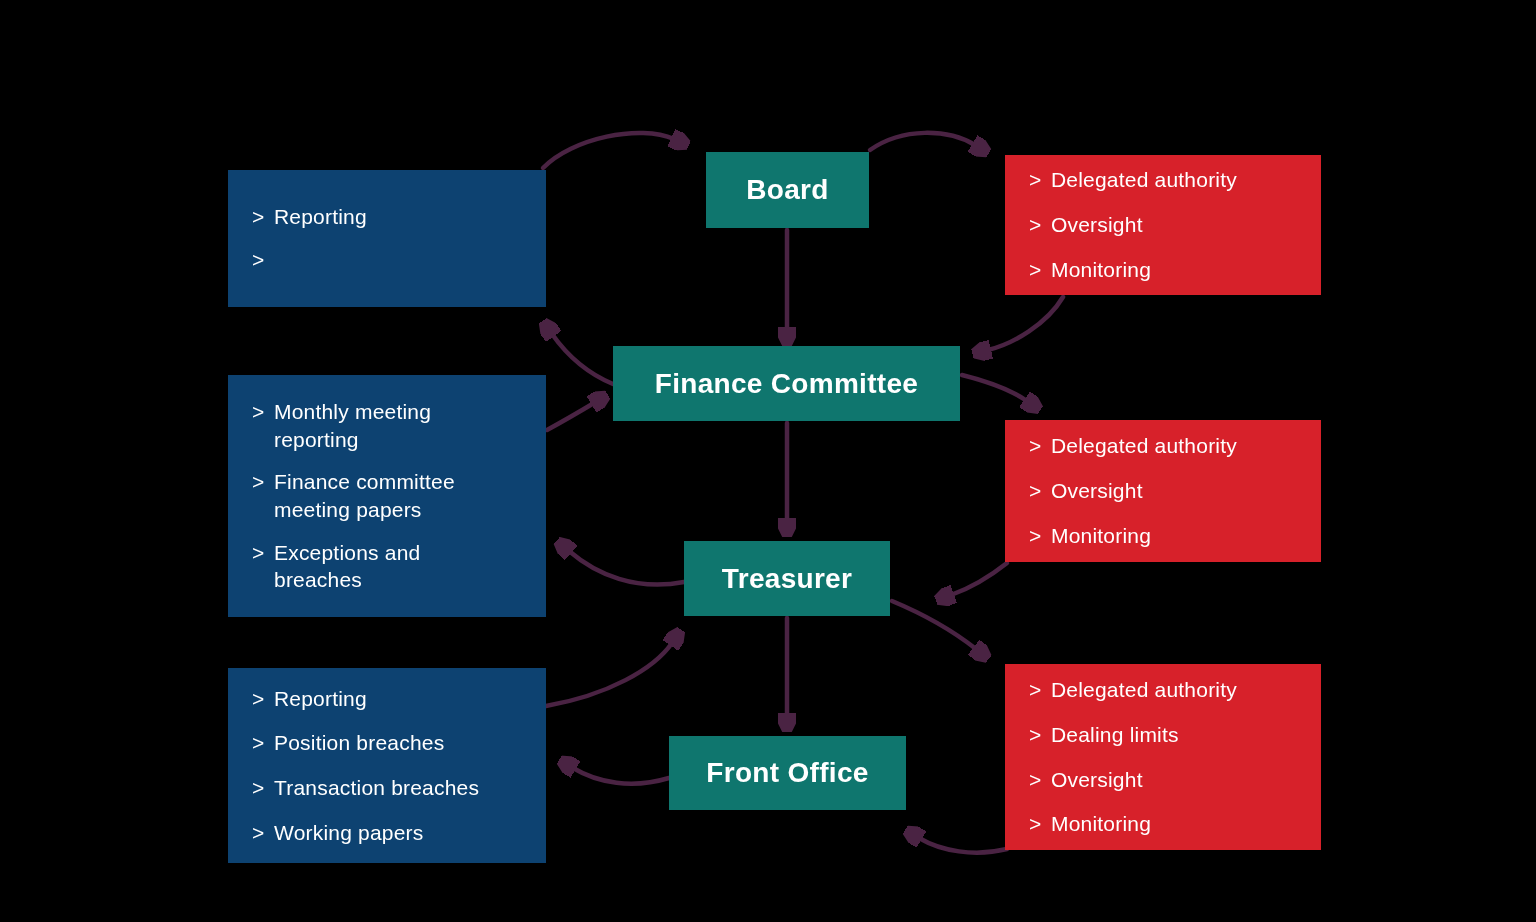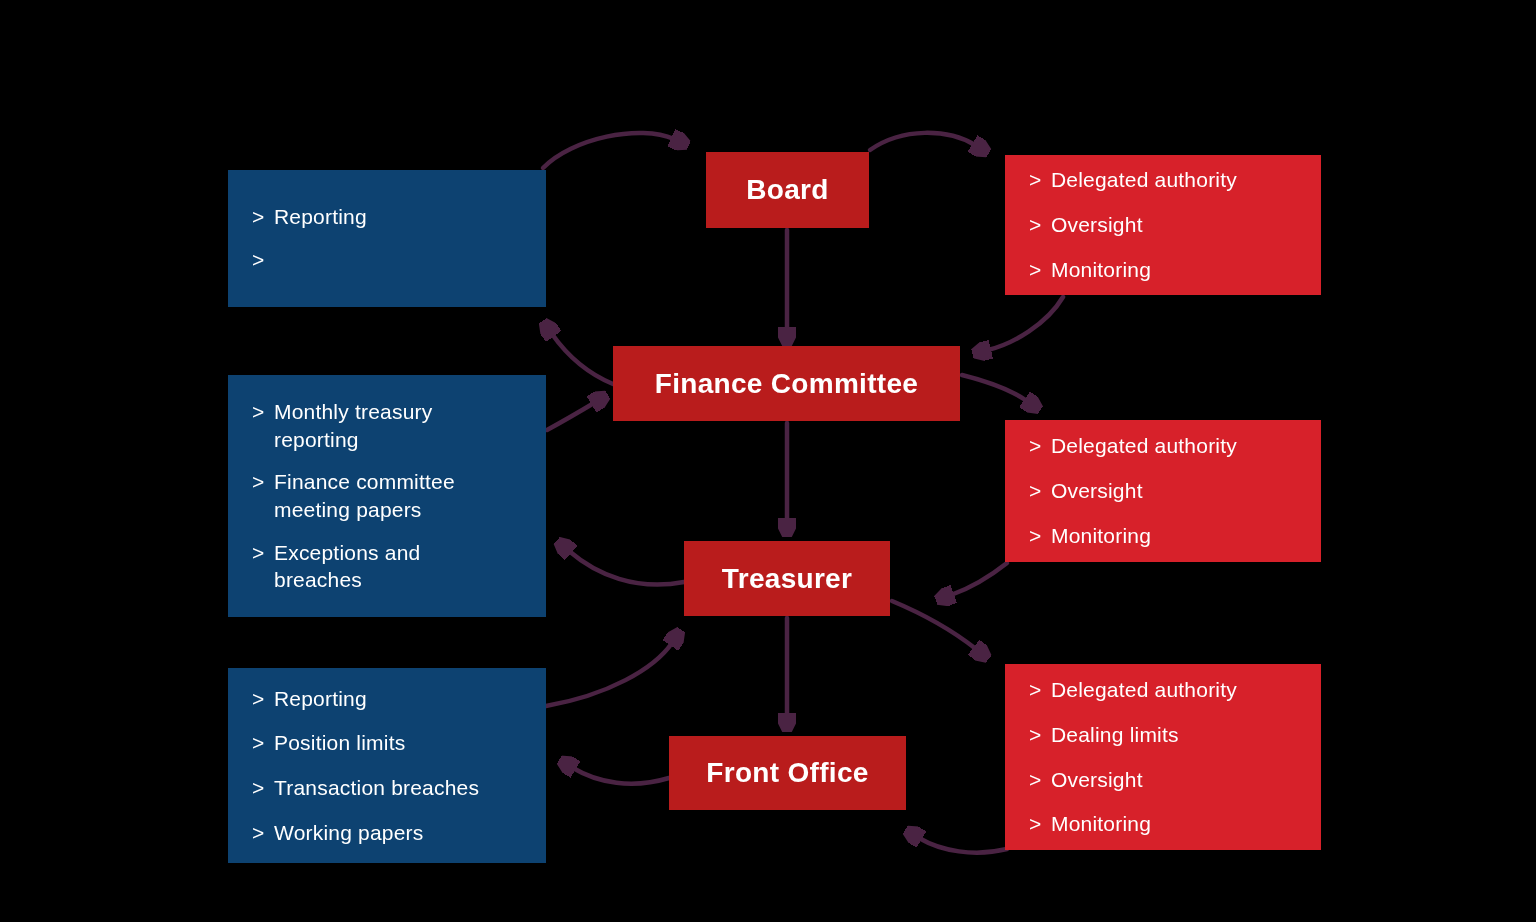--- a/index.html
+++ b/index.html
@@ -29,21 +29,21 @@
     stroke: #4a2343;
     stroke-width: 4.5;
     stroke-linecap: round;
   }
   .box {
     position: absolute;
     box-sizing: border-box;
     color: #ffffff;
   }
   .node {
-    background: #b91c1c;
+    background: #0f766e;
     display: flex;
     align-items: center;
     justify-content: center;
     font-weight: bold;
     font-size: 28px;
     letter-spacing: 0.3px;
     text-align: center;
   }
   .listbox {
     display: flex;
@@ -139,21 +139,21 @@
       <span class="item-text">Reporting</span>
     </div>
     <div class="item">
       <span class="bullet">&gt;</span>
     </div>
   </div>
 
   <div class="box listbox report gap16" id="report-middle">
     <div class="item">
       <span class="bullet">&gt;</span>
-      <span class="item-text">Monthly treasury
+      <span class="item-text">Monthly meeting
 reporting</span>
     </div>
     <div class="item">
       <span class="bullet">&gt;</span>
       <span class="item-text">Finance committee
 meeting papers</span>
     </div>
     <div class="item">
       <span class="bullet">&gt;</span>
       <span class="item-text">Exceptions and
@@ -161,21 +161,21 @@
     </div>
   </div>
 
   <div class="box listbox report gap18" id="report-bottom">
     <div class="item">
       <span class="bullet">&gt;</span>
       <span class="item-text">Reporting</span>
     </div>
     <div class="item">
       <span class="bullet">&gt;</span>
-      <span class="item-text">Position limits</span>
+      <span class="item-text">Position breaches</span>
     </div>
     <div class="item">
       <span class="bullet">&gt;</span>
       <span class="item-text">Transaction breaches</span>
     </div>
     <div class="item">
       <span class="bullet">&gt;</span>
       <span class="item-text">Working papers</span>
     </div>
   </div>

